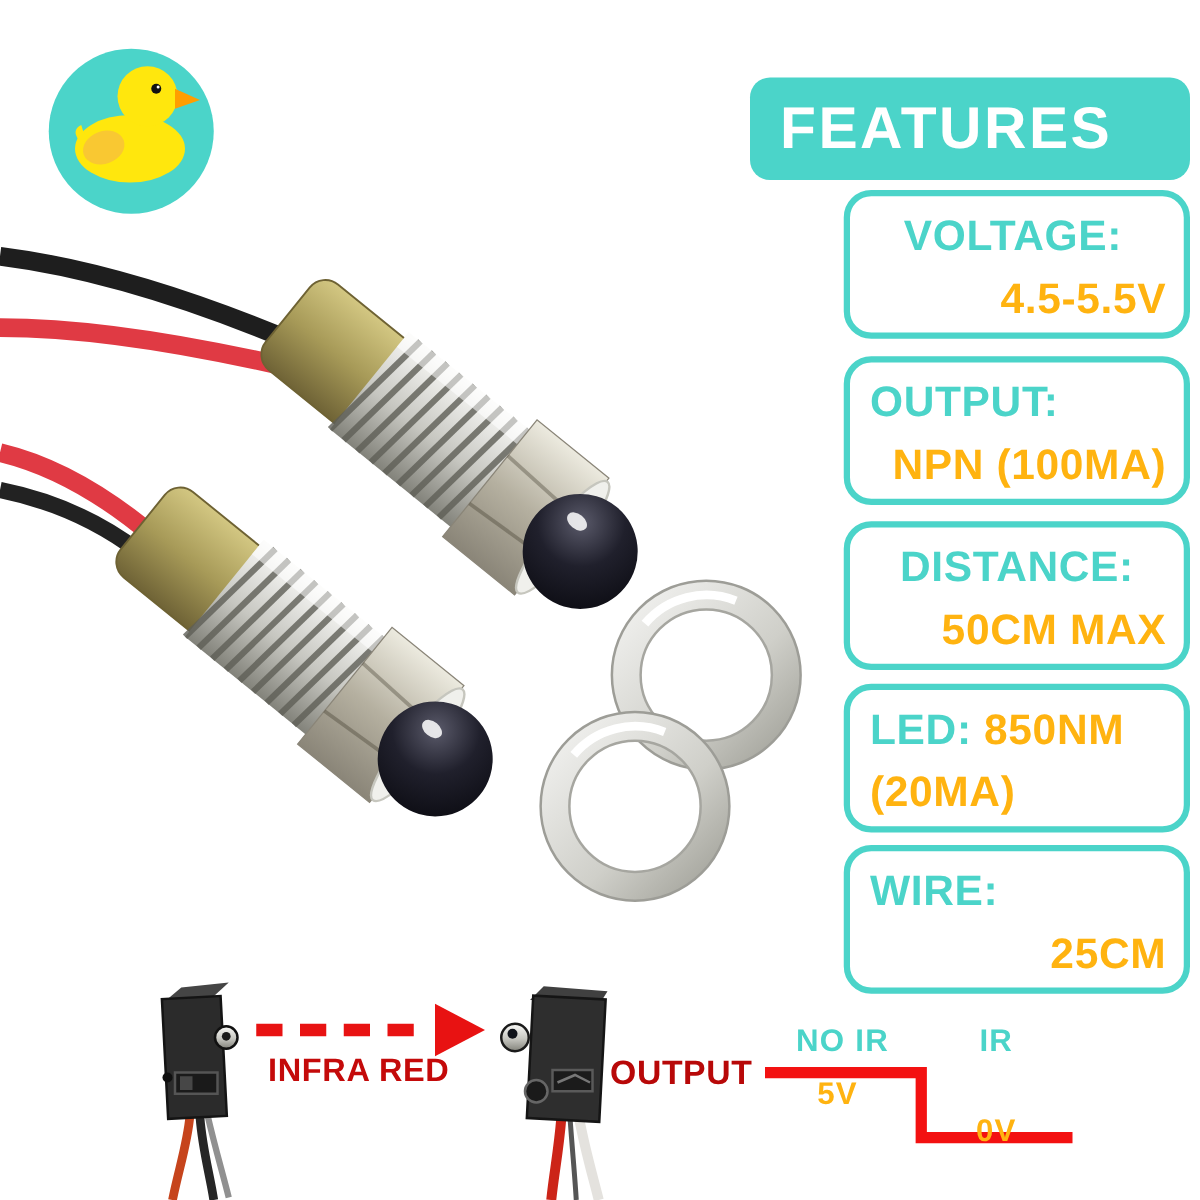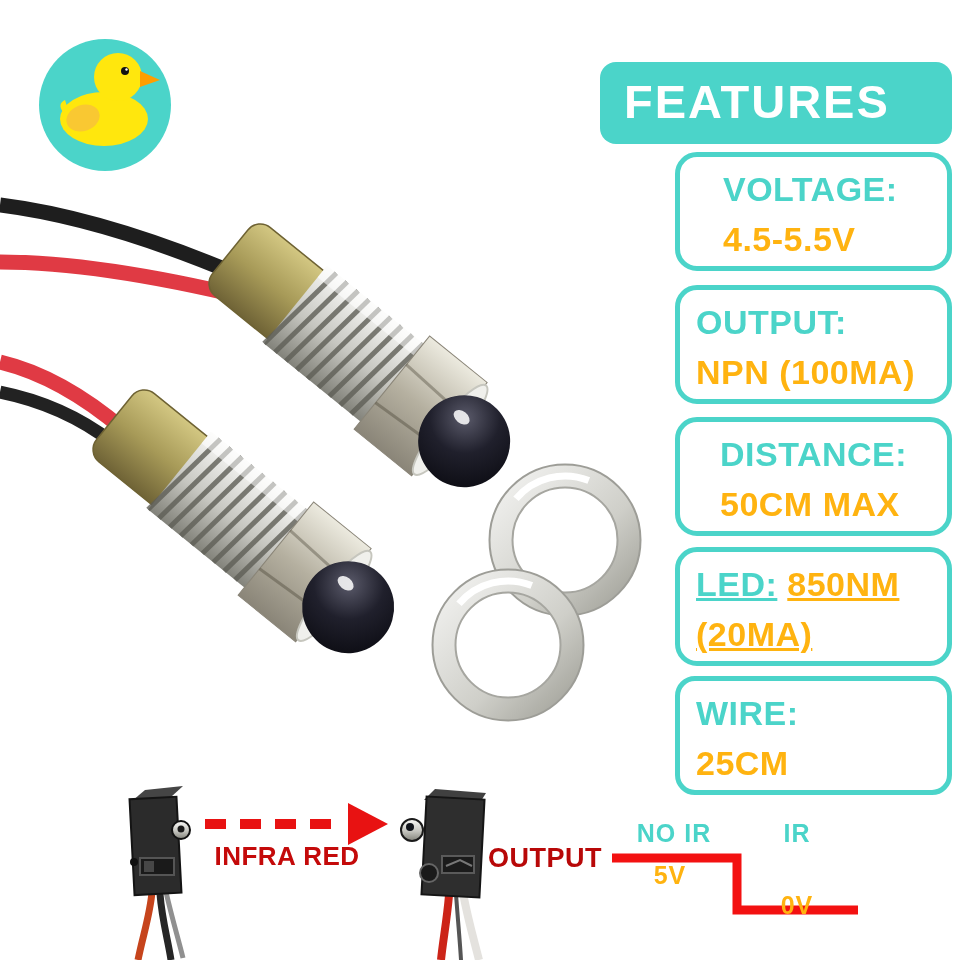--- a/index.html
+++ b/index.html
@@ -28,26 +28,26 @@
 
   
   .feature-box{
     position:absolute;left:675px;width:277px;height:119px;
     background:#fff;border:5px solid var(--teal);border-radius:22px;
     padding:7px 14px 0 16px;
     font-size:34px;font-weight:bold;line-height:50px;letter-spacing:.5px;
     white-space:normal;
   }
   .feature-box .lbl{color:var(--teal);}
-  .feature-box .val{color:var(--orange);}
+  .feature-box .val{color:var(--orange);text-align:right;}
   .feature-box.stacked .lbl,
   .feature-box.stacked .val{display:block;}
   .feature-box.inline .lbl,
-  .feature-box.inline .val{display:inline;text-decoration:underline;}
-  .fb1{top:152px;padding-left:43px;} .fb2{top:285px;} .fb3{top:417px;padding-left:40px;} .fb4{top:547px;} .fb5{top:676px;border-radius:20px;}
+  .feature-box.inline .val{display:inline;}
+  .fb1{top:152px;padding-left:43px;} .fb2{top:285px;} .fb3{top:417px;padding-left:40px;} .fb4{top:547px;} .fb5{top:676px;}
 
   
   .diagram-label{position:absolute;font-weight:bold;text-align:center;}
   .infra-red-label{left:204px;top:841px;width:166px;font-size:26px;color:#C40A0A;letter-spacing:.5px;}
   .output-label{left:482px;top:843px;width:126px;font-size:27px;color:var(--dark-red);letter-spacing:.5px;}
   .state-condition{font-size:25px;color:var(--teal);letter-spacing:1px;}
   .state-voltage{font-size:25px;color:var(--orange);letter-spacing:1px;}
   .st-hi-c{left:614px;top:819px;width:120px;}
   .st-hi-v{left:610px;top:861px;width:120px;}
   .st-lo-c{left:737px;top:819px;width:120px;}

